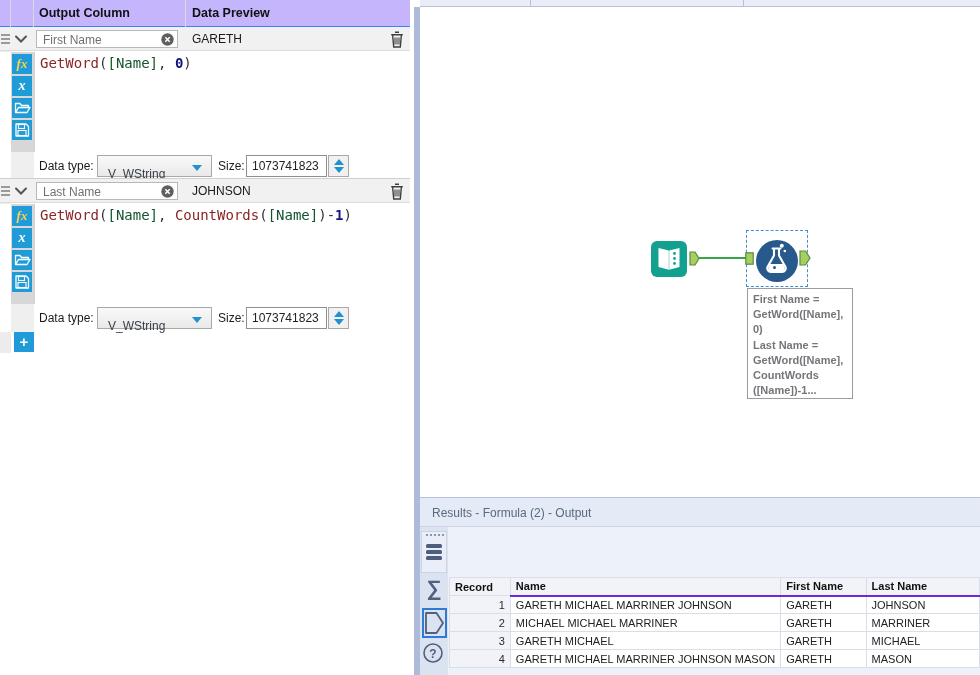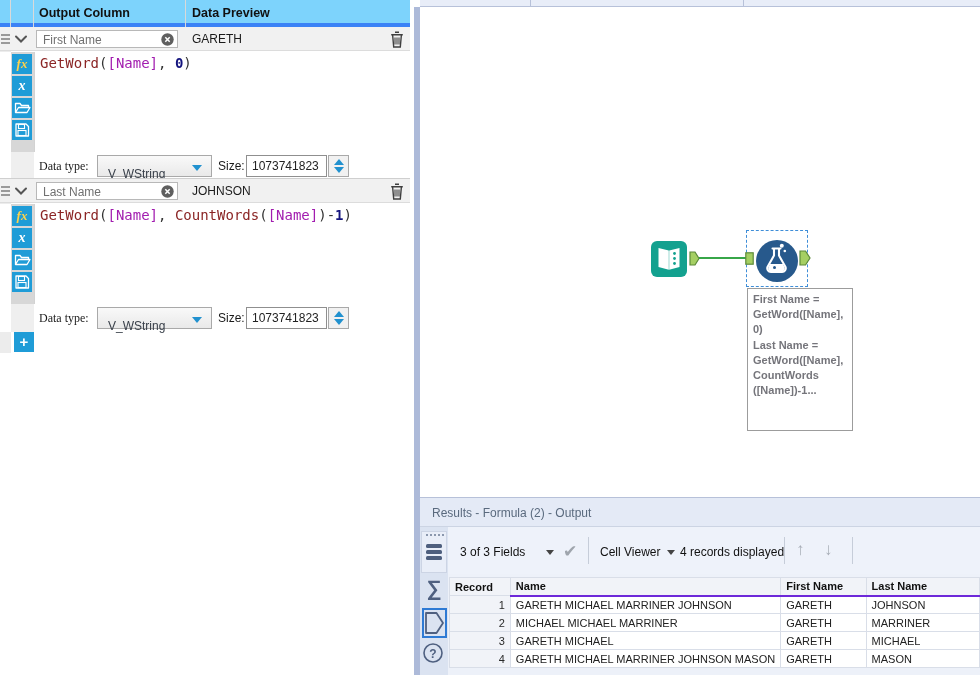--- a/index.html
+++ b/index.html
@@ -4,21 +4,21 @@
 <style>
   * { margin:0; padding:0; box-sizing:border-box; }
   html,body { background:#fff; }
   body { font-family:"Liberation Sans", sans-serif; font-size:12px; color:#1a1a1a; }
   #app { position:relative; width:980px; height:675px; overflow:hidden; background:#fff; }
   .abs { position:absolute; }
 
   
   #config-panel { left:0; top:0; width:410px; height:675px; background:#fff; }
   .gutter-band { left:0; top:27px; width:11px; height:326px; background:#ececec; }
-  .col-headers { left:0; top:0; width:410px; height:27px; background:#7dd3fc; border-bottom:4px solid #3b82f6; }
+  .col-headers { left:0; top:0; width:410px; height:27px; background:#c4b5fd; border-bottom:1px solid #3b82f6; }
   .col-headers .vdiv { position:absolute; top:0; width:1px; height:27px; background:#d9d9d9; }
   .hdr-label { position:absolute; top:6px; font-weight:bold; font-size:12.5px; color:#111; }
 
   .block-header { left:0; width:410px; height:24px; background:#f1f1f1; border-bottom:1px solid #dcdcdc; }
   .drag-handle { position:absolute; left:1px; top:5px; width:9px; height:14px; }
   .drag-handle i { display:block; height:2px; margin:2px 0; background:#9a9a9a; }
   .chev-btn { position:absolute; left:14px; top:5px; width:18px; height:14px; background:none; border:none; cursor:pointer; }
   .name-input { position:absolute; left:36px; top:3px; width:142px; height:18px; background:#fff; border:1px solid #b8b8b8; }
   .name-input span.nm { position:absolute; left:6px; top:2px; color:#707070; font-size:12px; }
   .clear-btn { position:absolute; right:3px; top:2px; width:13px; height:13px; }
@@ -28,27 +28,27 @@
   .expr-area { left:0; width:410px; height:100px; background:#fff; }
   .icon-col { position:absolute; left:11px; top:0; width:23px; height:100px; background:#d7d7d7; }
   .tool-btn { position:absolute; left:1px; width:20px; height:20px; background:#1f9cd7; border:none; color:#fff; cursor:pointer; padding:0; }
   .tool-btn.fx { top:2px; font-family:"Liberation Serif", serif; font-style:italic; font-weight:bold; font-size:13px; color:#ffd24a; }
   .tool-btn.xvar { top:24px; font-family:"Liberation Serif", serif; font-style:italic; font-weight:bold; font-size:14px; }
   .tool-btn.fold { top:46px; }
   .tool-btn.save { top:68px; }
   .code-area { position:absolute; left:34px; top:0; right:0; height:100px; background:#fff; border-left:1px solid #d2d2d2; }
   .code-line { position:absolute; left:5px; top:3px; font-family:"DejaVu Sans Mono", monospace; font-size:14px; white-space:pre; }
   .tok-fn { color:#8b2525; }
-  .tok-field { color:#a21caf; }
+  .tok-field { color:#14532d; }
   .tok-num { color:#14147e; font-weight:bold; }
   .tok-p { color:#333; }
 
   .dtype-row { left:0; width:410px; height:28px; background:#fff; }
   .dtype-row .pad { position:absolute; left:11px; top:0; width:23px; height:28px; background:#efefef; }
-  .dtype-label { position:absolute; left:39px; top:7px;font-family:Liberation Serif, serif; }
+  .dtype-label { position:absolute; left:39px; top:7px; }
   .dtype-select { position:absolute; left:97px; top:3px; width:115px; height:22px; background:linear-gradient(#f9f9f9,#e9e9e9); border:1px solid #a9a9a9; cursor:pointer; }
   .dtype-select .val { position:absolute; left:10px; top:11px; color:#39404a; }
   .caret-blue { position:absolute; right:9px; top:9px; width:0; height:0; border-left:5px solid transparent; border-right:5px solid transparent; border-top:6px solid #2191cf; }
   .size-label { position:absolute; left:218px; top:7px; }
   .size-input { position:absolute; left:246px; top:3px; width:81px; height:22px; border:1px solid #8f8f8f; background:#fff; font-family:"Liberation Sans",sans-serif; font-size:12px; padding-left:5px; color:#222; }
   .spinner { position:absolute; left:328px; top:3px; width:21px; height:22px; background:#f1f1f1; border:1px solid #a9a9a9; cursor:pointer; }
   .spinner .up, .spinner .dn { position:absolute; left:5px; width:0; height:0; border-left:5px solid transparent; border-right:5px solid transparent; }
   .spinner .up { top:3px; border-bottom:6px solid #2191cf; }
   .spinner .dn { bottom:3px; border-top:6px solid #2191cf; }
 
@@ -58,21 +58,21 @@
   
   #v-strip { left:414px; top:7px; width:6px; height:668px; background:#adbad9; cursor:ew-resize; }
 
   
   #canvas { left:420px; top:0; width:560px; height:497px; background:#fff; }
   .canvas-topstrip { left:0; top:0; width:560px; height:7px; background:#e8edf8; border-bottom:1px solid #b7c1d9; }
   .canvas-topstrip .vdiv { position:absolute; top:0; width:1px; height:7px; background:#b7c1d9; }
   .sel-rect { left:326px; top:230px; width:62px; height:57px; border:1px dashed #3f8ed8; }
   .conn-line { left:279px; top:257px; width:48px; height:2px; background:#37a648; }
   .anchor { position:absolute; }
-  .annotation-box { left:327px; top:288px; width:106px; height:143px; background:#fff; border:1px solid #9c9c9c; padding:3px 5px; overflow:hidden; }
+  .annotation-box { left:327px; top:288px; width:106px; height:111px; background:#fff; border:1px solid #9c9c9c; padding:3px 5px; overflow:hidden; }
   .annotation-box div { font-size:11px; font-weight:600; color:#75757b; line-height:15.2px; white-space:nowrap; }
 
   
   #results { left:420px; top:497px; width:560px; height:178px; background:#edf1f9; }
   .results-header { left:0; top:0; width:560px; height:30px; background:#e4eaf6; border-top:1px solid #b7c1d9; border-bottom:1px solid #ccd4e3; }
   .results-title { position:absolute; left:12px; top:8px; color:#5a6a7e; }
   .icon-strip { left:0; top:30px; width:28px; height:148px; background:#dbe3f1; }
   .cfg-btn { position:absolute; left:1px; top:4px; width:26px; height:42px; background:#e9eef8; border:1px solid #ccd4e4; cursor:pointer; }
   .cfg-dots { position:absolute; left:4px; top:2px; width:18px; height:3px; display:flex; gap:2px; }
   .cfg-dots i { width:2px; height:2px; background:#8a97ad; }
@@ -338,33 +338,20 @@
           </svg>
       </button>
       <button class="strip-icon quest-ic">
         <svg width="22" height="22" viewBox="0 0 22 22">
             <circle cx="11" cy="11" r="9" fill="none" stroke="#4f6080" stroke-width="1.6"></circle>
             <text x="11" y="15.5" text-anchor="middle" font-size="12" font-weight="bold" fill="#4f6080" font-family="Liberation Sans, sans-serif">?</text>
           </svg>
       </button>
     </div>
 
-    <div class="abs res-toolbar">
-      <span class="tb-text" style="left:12px">3 of 3 Fields</span>
-      <span class="tb-caret" style="left:98px"></span>
-      <span class="tb-check" style="left:115px">✔</span>
-      <span class="tb-div" style="left:140px"></span>
-      <span class="tb-text" style="left:152px">Cell Viewer</span>
-      <span class="tb-caret" style="left:219px"></span>
-      <span class="tb-text" style="left:232px">4 records displayed</span>
-      <span class="tb-div" style="left:336px"></span>
-      <button class="tb-arrow" style="left:348px">↑</button>
-      <button class="tb-arrow" style="left:376px">↓</button>
-      <span class="tb-div" style="left:404px"></span>
-    </div>
 
     <table id="res-table">
       <colgroup>
           <col class="c0">
           <col class="c1">
           <col class="c2">
           <col class="c3">
         </colgroup>
       <thead>
           <tr>

